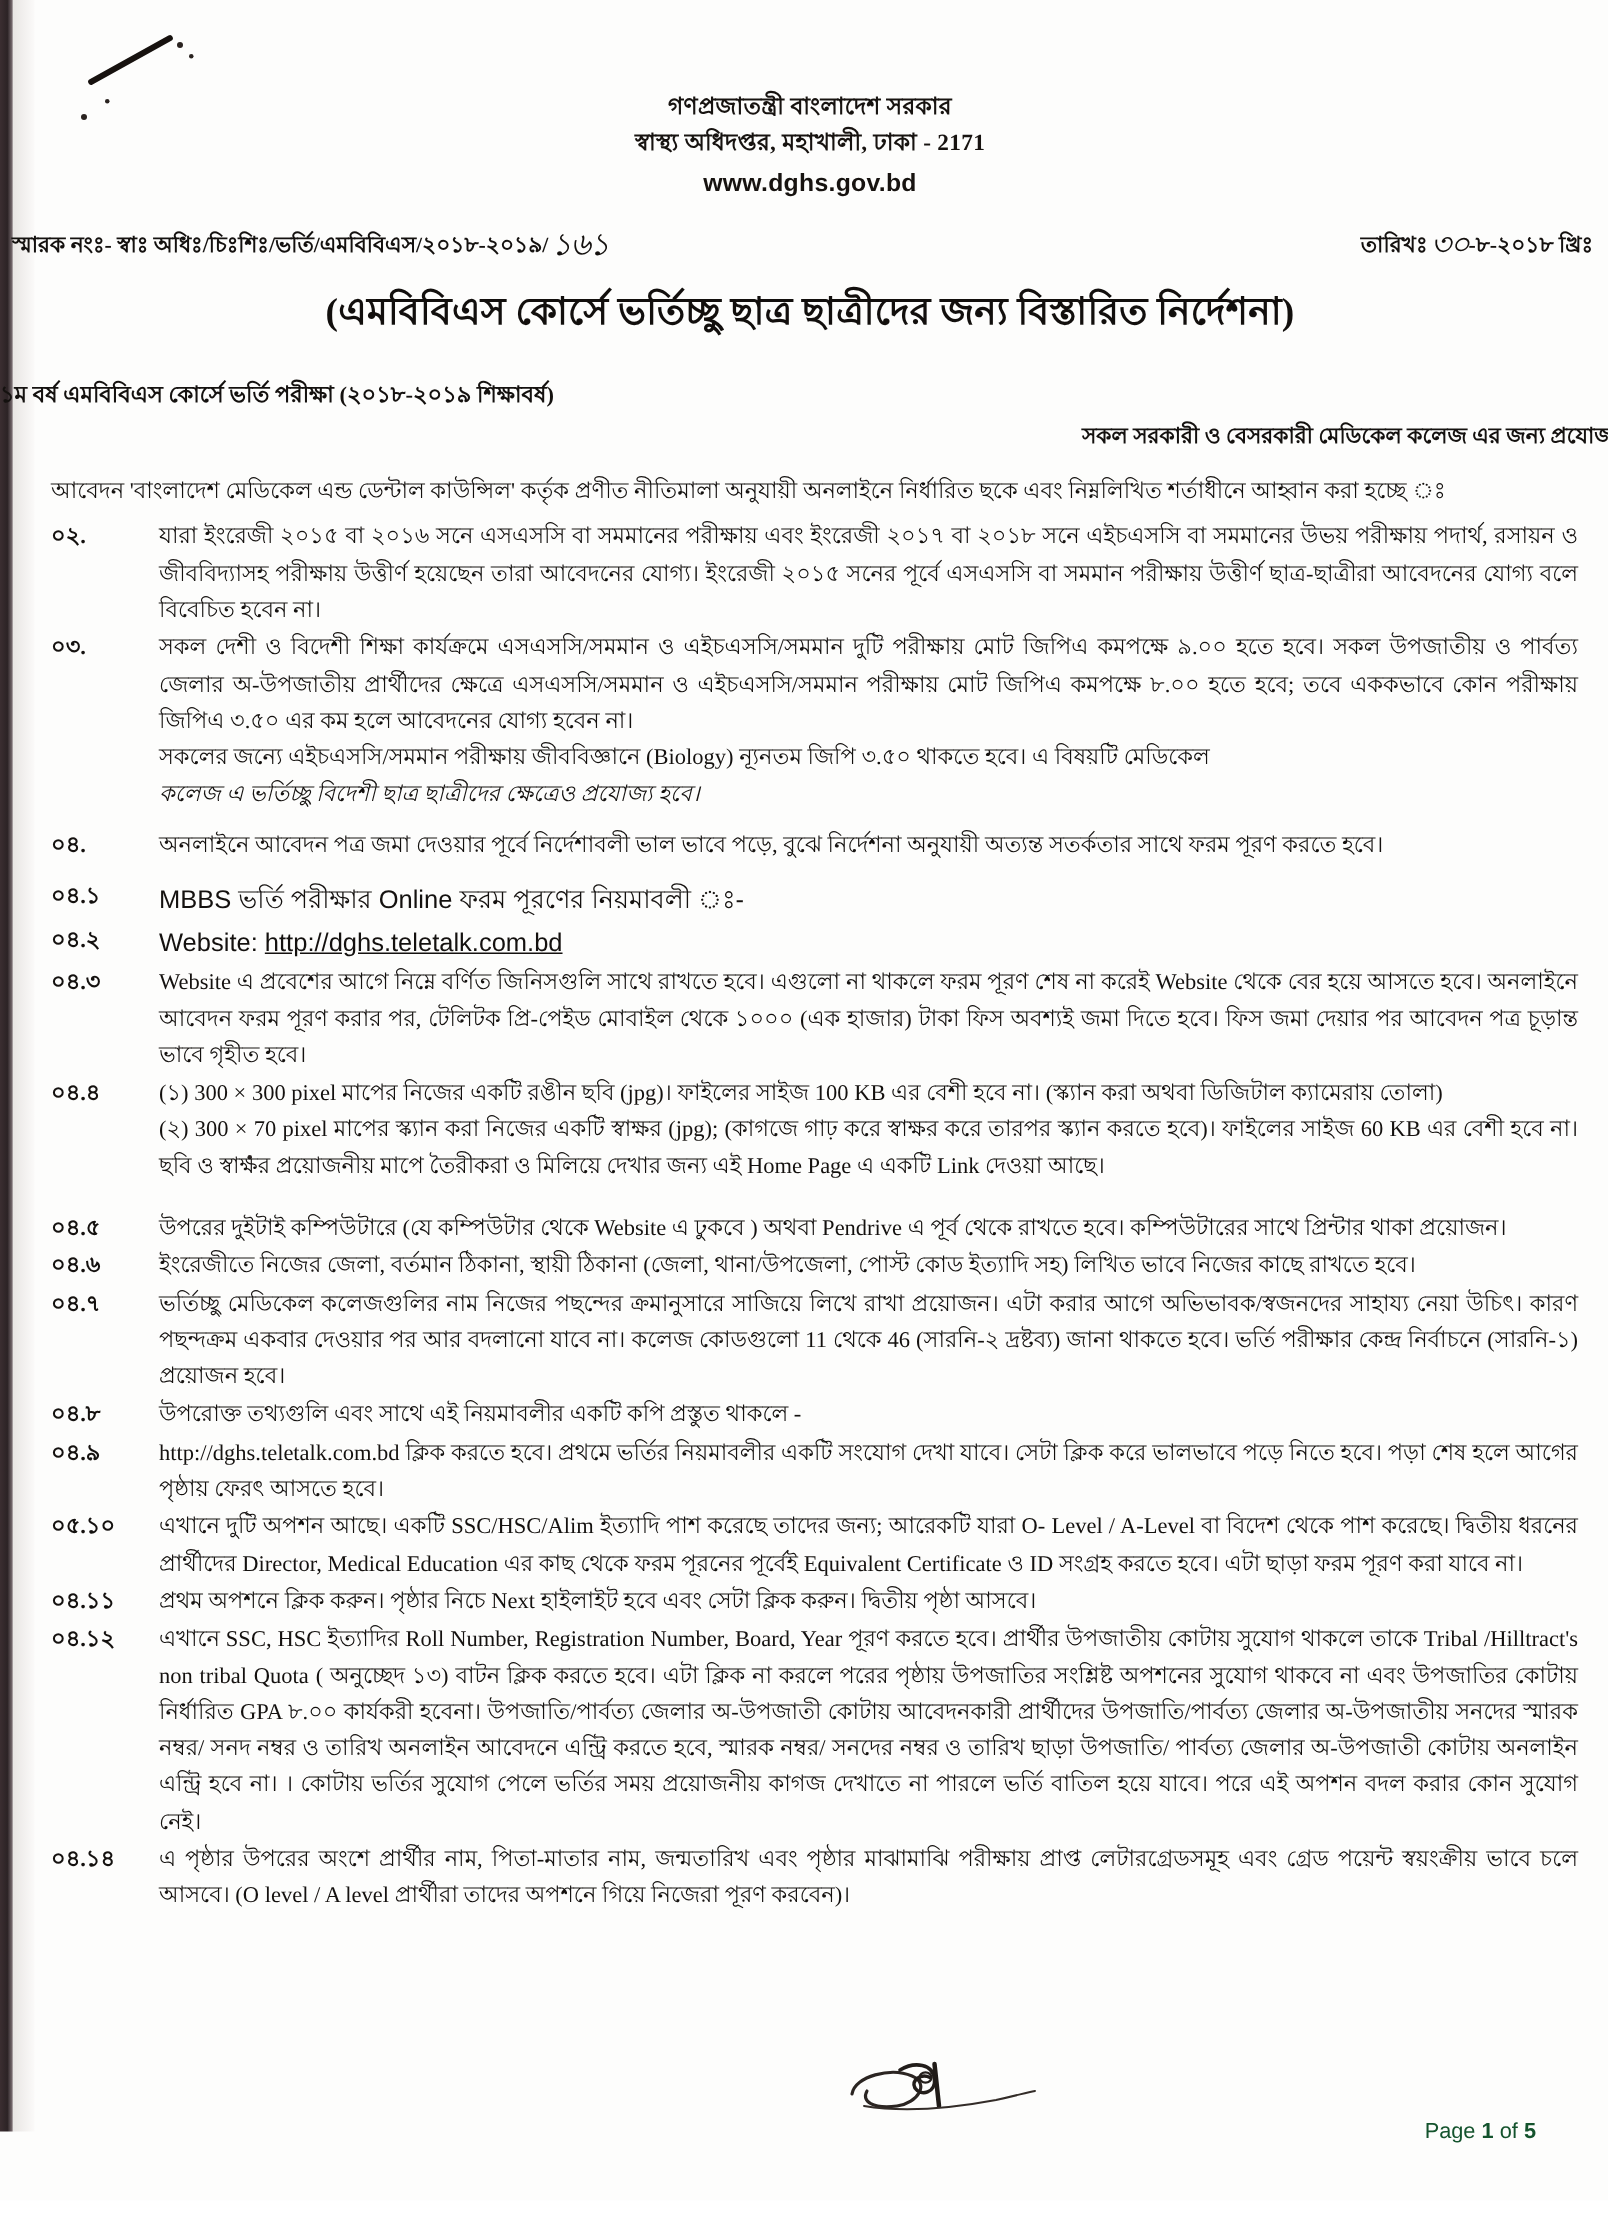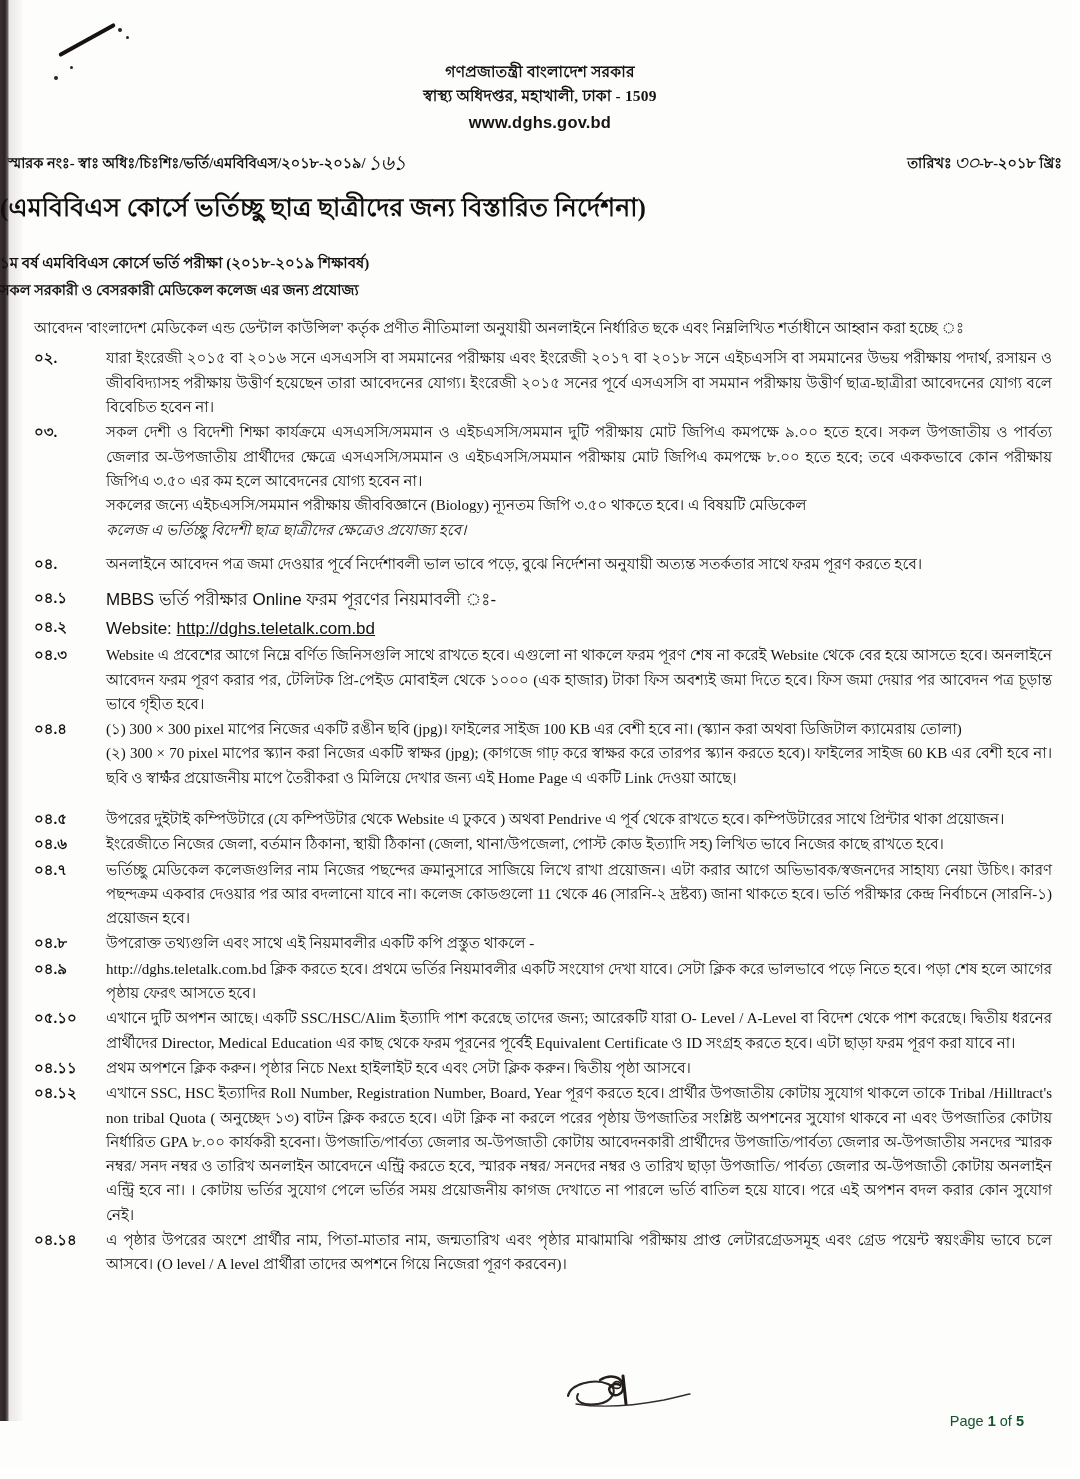--- a/index.html
+++ b/index.html
@@ -91,33 +91,34 @@
     font-weight: 400;
     font-size: 21px;
     font-style: italic;
     letter-spacing: -1px;
     padding-left: 2px;
     position: relative;
     top: 2px;
   }
 
   .title-main {
+    text-align: center;
     font-size: 25px;
     font-weight: 700;
     margin-top: 8px;
     letter-spacing: .2px;
     color: #120f0d;
   }
   .title-sub1 {
     font-size: 15px;
     font-weight: 700;
     margin-top: 20px;
   }
   .title-sub2 {
-    text-align: left;
+    text-align: right;
     font-size: 14.5px;
     font-weight: 700;
     margin-top: 3px;
   }
 
   
   .intro {
     margin: 13px 28px 0 34px;
     font-size: 15px;
     line-height: 1.62;
@@ -192,21 +193,21 @@
   <div class="pen-dot" style="left:126px;top:36px;width:3px;height:3px;"></div>
   <div class="pen-dot" style="left:54px;top:76px;width:4px;height:4px;"></div>
   <div class="pen-dot" style="left:70px;top:66px;width:3px;height:3px;"></div>
   <div class="pen-dot" style="left:165px;top:770px;width:3px;height:3px;"></div>
 
   <div class="sheet">
 
     <div style="padding-top:60px;">
       <div class="hdr">
         <p class="hdr-line">গণপ্রজাতন্ত্রী বাংলাদেশ সরকার</p>
-        <p class="hdr-line">স্বাস্থ্য অধিদপ্তর, মহাখালী, ঢাকা - 1509</p>
+        <p class="hdr-line">স্বাস্থ্য অধিদপ্তর, মহাখালী, ঢাকা - 2171</p>
         <p class="hdr-line hdr-url">www.dghs.gov.bd</p>
       </div>
     </div>
 
     <div class="memo-row">
       <div class="memo-no"><span>স্মারক নংঃ- স্বাঃ অধিঃ/চিঃশিঃ/ভর্তি/এমবিবিএস/২০১৮-২০১৯/</span><span class="hand">১৬১</span></div>
       <div class="memo-date"><span>তারিখঃ</span><span class="hand">৩০</span><span>-৮-২০১৮ খ্রিঃ</span></div>
     </div>
 
     <div class="title-main">(এমবিবিএস কোর্সে ভর্তিচ্ছু ছাত্র ছাত্রীদের জন্য বিস্তারিত নির্দেশনা)</div>

